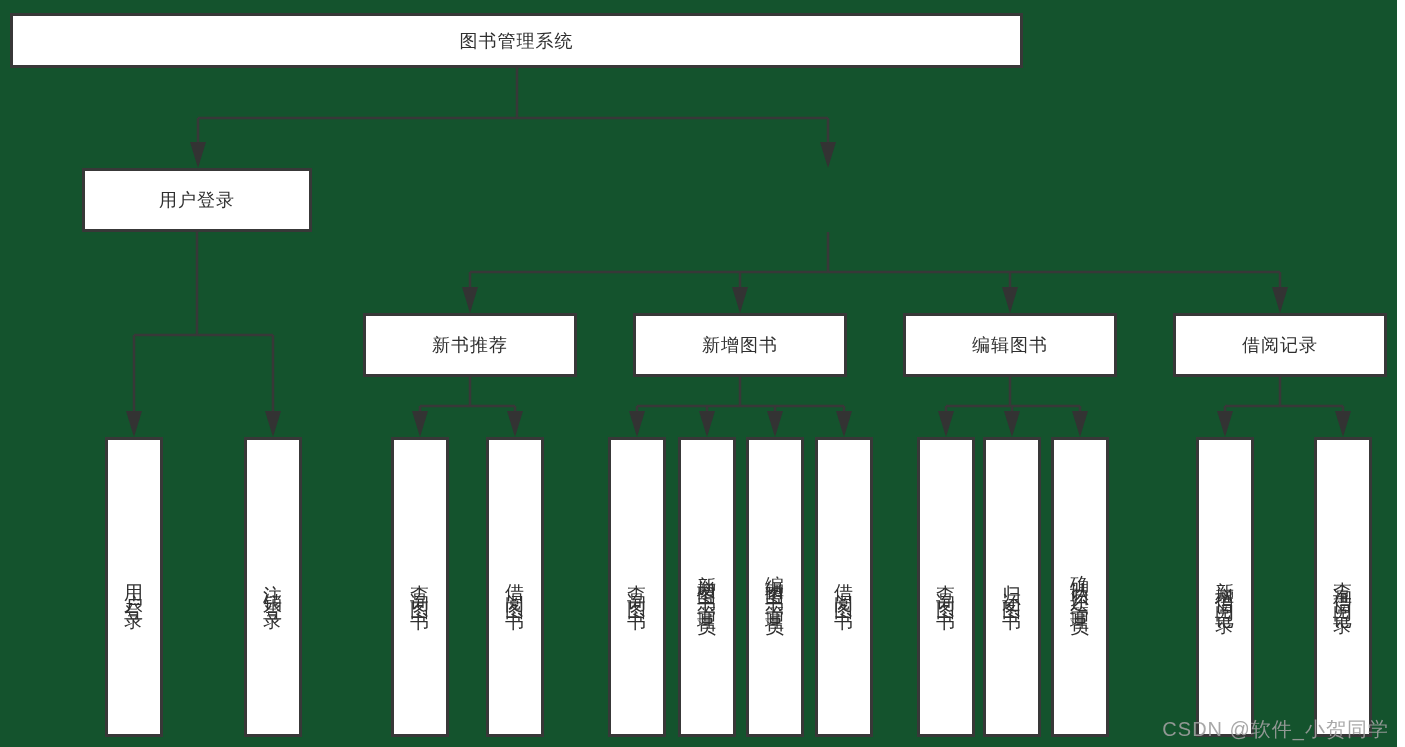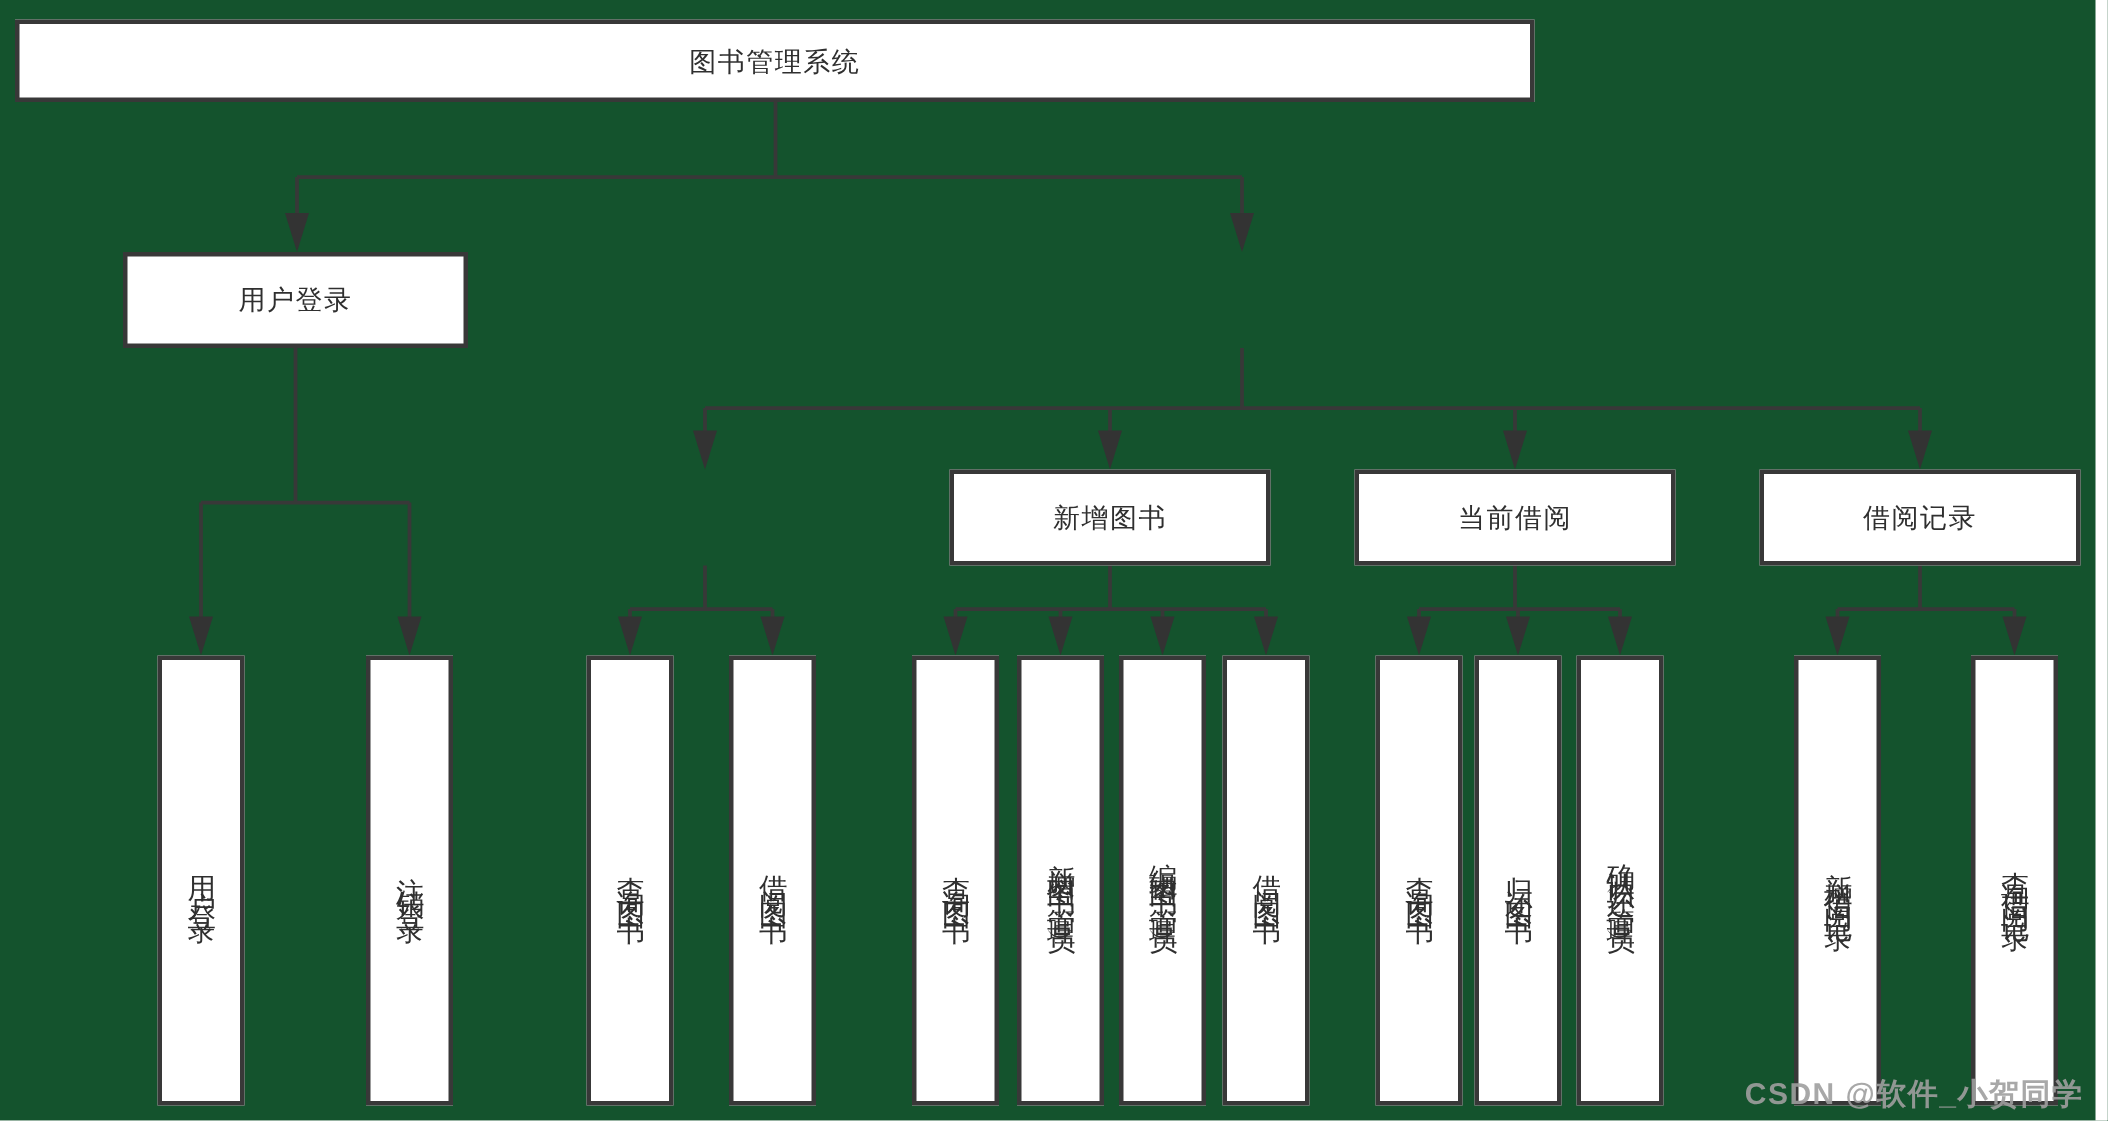--- a/index.html
+++ b/index.html
@@ -72,21 +72,20 @@
   .lf13 { left: 1314px; letter-spacing: 7px; }
   .watermark {
     position: absolute;
     right: 8px;
     bottom: 4px;
     font-size: 20px;
     color: rgba(158, 158, 158, 0.9);
     letter-spacing: 1px;
     z-index: 5;
     white-space: nowrap;
-    font-weight: bold;
   }
   svg path {
     stroke: #383838;
     stroke-width: 2.5;
     fill: none;
   }
   svg polygon {
     fill: #333333;
     stroke: none;
   }
@@ -133,25 +132,28 @@
   </svg>
 
   <div class="box hbox n-root">
     <span>图书管理系统</span>
   </div>
 
   <div class="box hbox n-l2a">
     <span>用户登录</span>
   </div>
 
+  <div class="box hbox n-l3a">
+    <span>新书推荐</span>
+  </div>
   <div class="box hbox n-l3b">
     <span>新增图书</span>
   </div>
   <div class="box hbox n-l3c">
-    <span>当前借阅</span>
+    <span>编辑图书</span>
   </div>
   <div class="box hbox n-l3d">
     <span>借阅记录</span>
   </div>
 
   <div class="box vbox leaf lf1">
     <span>用户登录</span>
   </div>
   <div class="box vbox leaf lf2">
     <span>注销登录</span>

